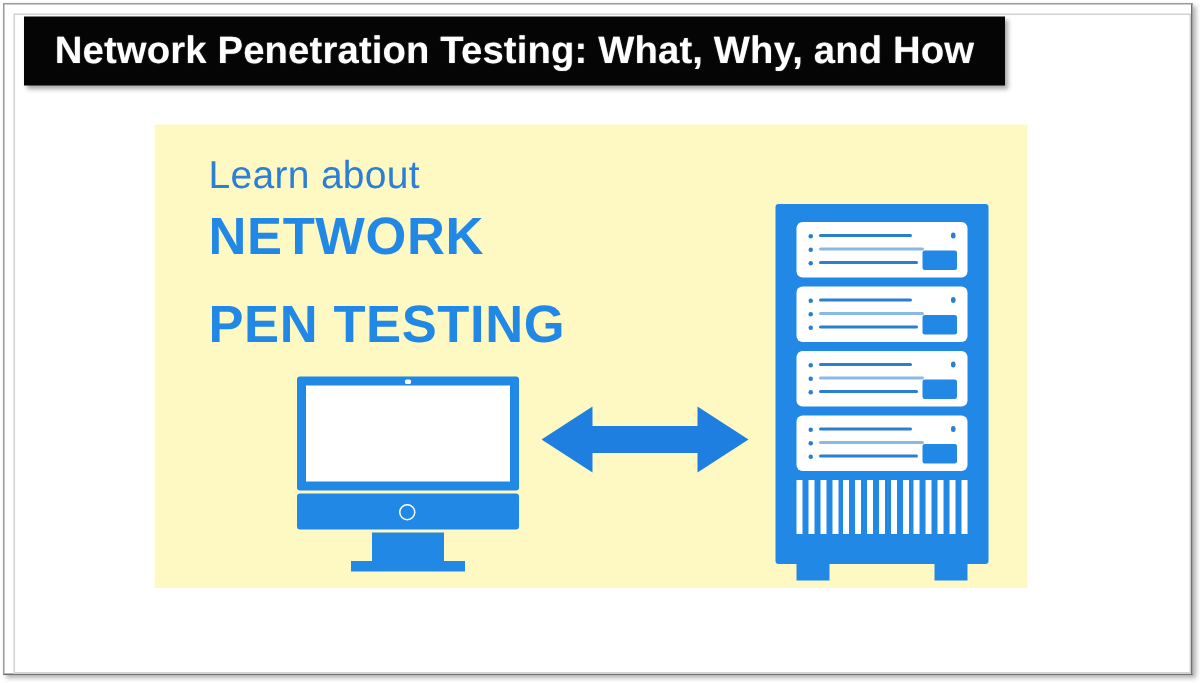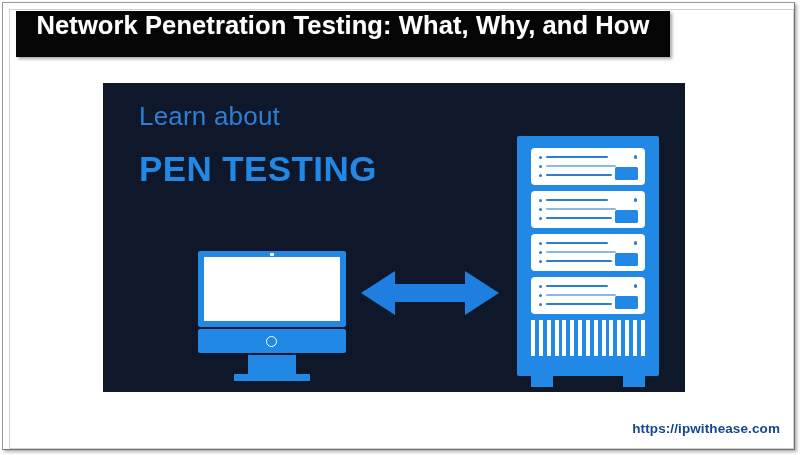--- a/index.html
+++ b/index.html
@@ -43,38 +43,39 @@
   }
 
   
   #title-banner {
     position: absolute;
     left: 16px; top: 11px;
     width: 654px; height: 46px;
     background: #050505;
     box-shadow: 2px 2px 3px rgba(0,0,0,0.35);
     display: flex;
+    align-items: center;
     justify-content: center;
   }
   #title-text {
     color: #ffffff;
     font-family: "Liberation Sans Narrow", "Liberation Sans", sans-serif;
     font-size: 25.5px;
     font-weight: bold;
     letter-spacing: 0.1px;
     white-space: nowrap;
     text-shadow: 0 0 1px rgba(255,255,255,0.35);
   }
 
   
   #illustration-panel {
     position: absolute;
     left: 103px; top: 83px;
     width: 582px; height: 309px;
-    background: #0f172a;
+    background: #fef9c3;
   }
 
   
   #headline-block {
     position: absolute;
     left: 36px; top: 17px;
     width: 330px;
   }
   #headline-kicker {
     color: #2d7fd6;
@@ -252,20 +253,21 @@
   </div>
 
   <div id="title-banner">
     <span id="title-text">Network Penetration Testing: What, Why, and How</span>
   </div>
 
   <div id="illustration-panel">
 
     <div id="headline-block">
       <div id="headline-kicker">Learn about</div>
+      <div id="headline-line1" class="headline-main">NETWORK</div>
       <div id="headline-line2" class="headline-main">PEN TESTING</div>
     </div>
 
     <div id="monitor">
       <div id="monitor-bezel">
         <div id="monitor-webcam"></div>
         <div id="monitor-screen"></div>
       </div>
       <div id="monitor-chin"></div>
       <div id="monitor-power-button"></div>
@@ -343,15 +345,14 @@
           <span class="grille-slat"></span>
           <span class="grille-slat"></span>
         </div>
 
       <div class="rack-leg" id="rack-leg-left"></div>
       <div class="rack-leg" id="rack-leg-right"></div>
     </div>
 
   </div>
 
-  <div id="watermark">https://ipwithease.com</div>
 
 </div>
 
 </body></html>

